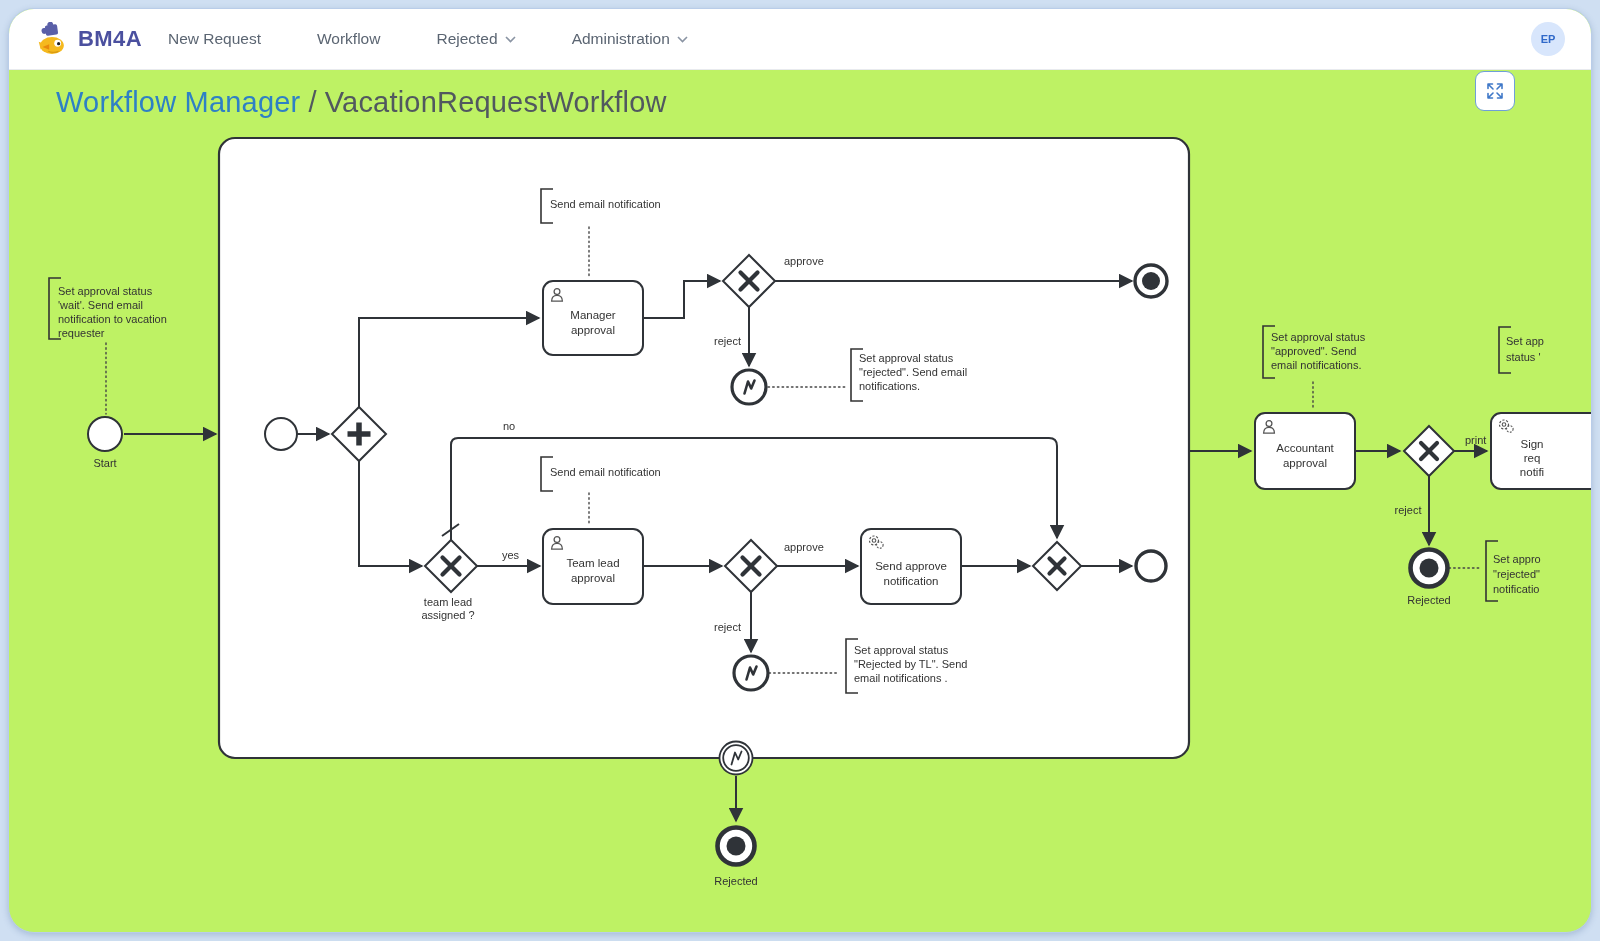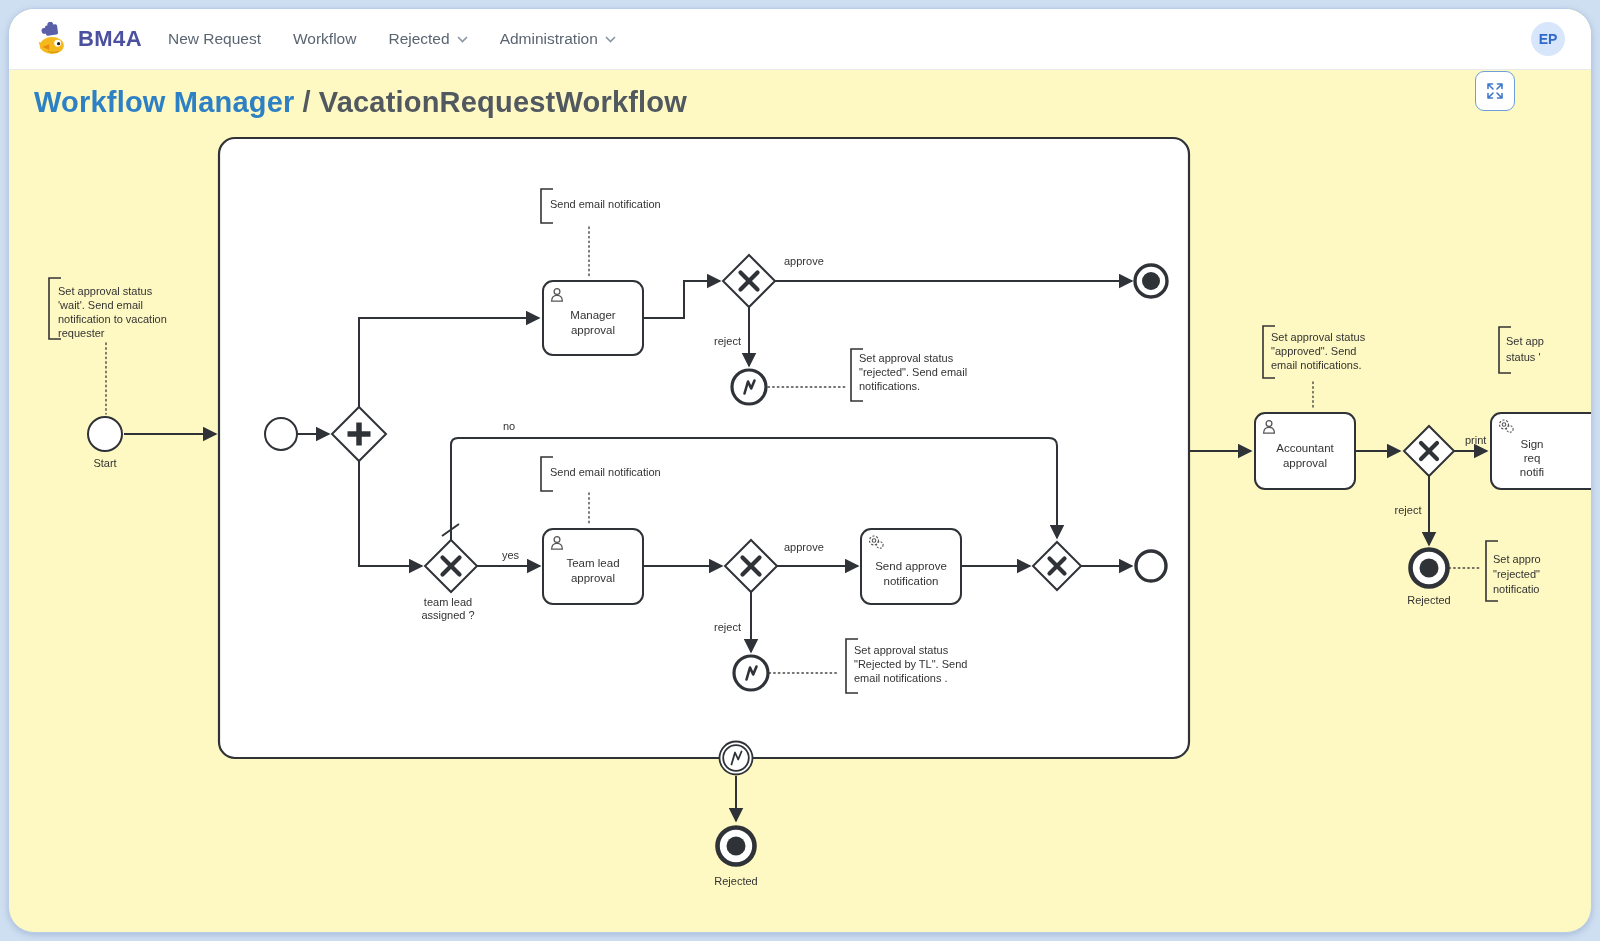--- a/index.html
+++ b/index.html
@@ -3,43 +3,43 @@
 <meta charset="utf-8">
 <style>
   html,body{margin:0;padding:0;}
   body{
     width:1600px;height:941px;position:relative;
     background:#cfdff2;
     font-family:"Liberation Sans", sans-serif;
     overflow:hidden;
   }
   .app-card{
-    position:absolute;inset:8px;background:#fef9c3;
+    position:absolute;inset:8px;background:#bef264;
     border-radius:26px;border:1px solid #b9cde9;
     box-shadow:0 2px 6px rgba(70,100,150,.28);
     overflow:hidden;
   }
   
   .nav{
     position:relative;z-index:3;height:60px;background:#fff;
     border-bottom:1px solid #e8eaee;
     display:flex;align-items:center;padding:0 26px;
   }
   .brand{display:flex;align-items:center;gap:9px;margin-right:26px;cursor:pointer;}
   .brand-text{font-size:22px;font-weight:bold;color:#4b509f;letter-spacing:.4px;}
-  .nav-links{display:flex;align-items:center;gap:32px;}
+  .nav-links{display:flex;align-items:center;gap:56px;}
   .nav-link{font-size:15.5px;color:#5b6572;display:flex;align-items:center;gap:7px;cursor:pointer;white-space:nowrap;}
   .chev{display:inline-block;line-height:0;}
   .avatar{
     margin-left:auto;width:34px;height:34px;border-radius:50%;
-    background:#d8e6fc;color:#3069c9;font-size:14px;font-weight:bold;
+    background:#d8e6fc;color:#3069c9;font-size:11px;font-weight:bold;
     display:flex;align-items:center;justify-content:center;cursor:pointer;
   }
   
-  .page-header{position:relative;z-index:2;padding:16px 0 0 25px;font-weight:bold;}
+  .page-header{position:relative;z-index:2;padding:16px 0 0 47px;}
   .page-title{font-size:29px;letter-spacing:.2px;}
   .title-primary{color:#2e80c5;}
   .title-sep{color:#51585f;margin:0 8px;}
   .title-secondary{color:#51585f;}
   .fullscreen-btn{
     position:absolute;top:62px;right:76px;width:38px;height:38px;
     border:1.5px solid #6f9fd8;border-radius:9px;background:#fff;
     display:flex;align-items:center;justify-content:center;cursor:pointer;z-index:4;
   }
   

